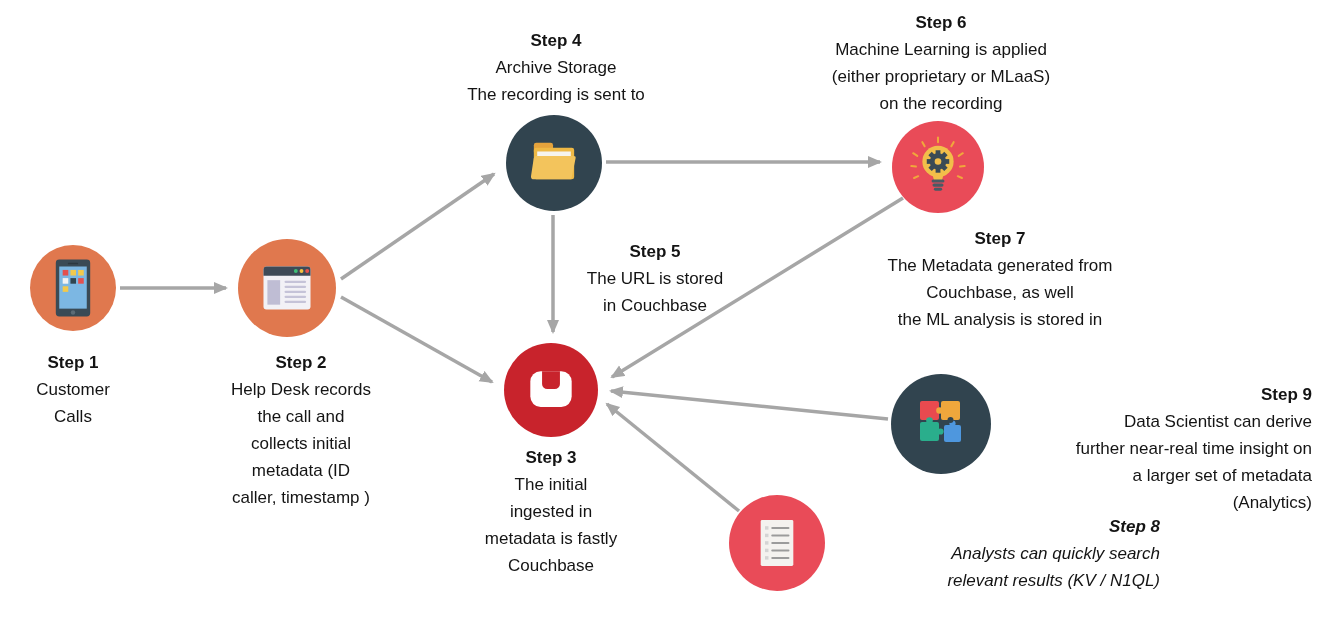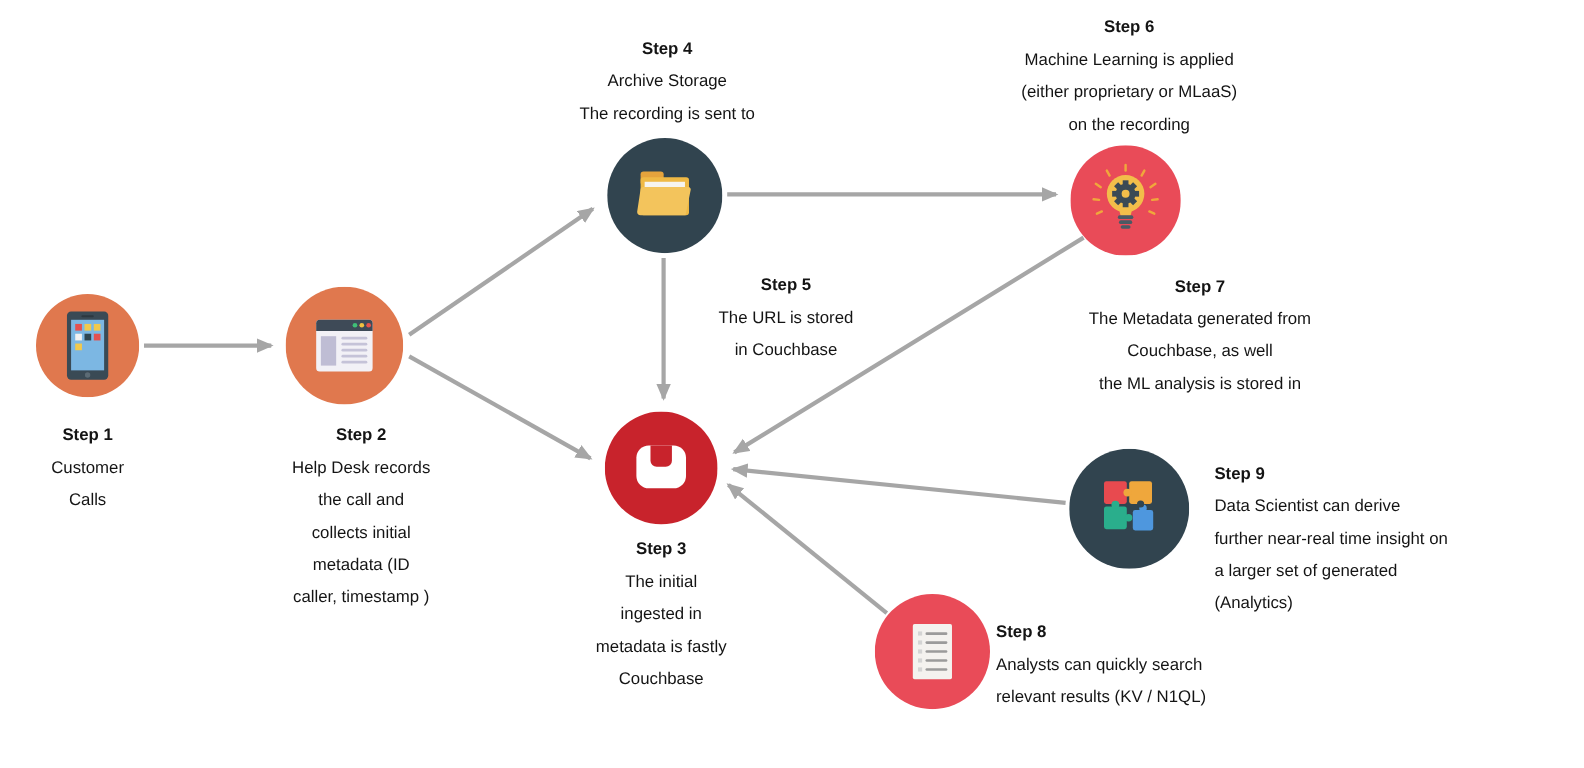--- a/index.html
+++ b/index.html
@@ -3,23 +3,23 @@
 <meta charset="utf-8">
 <style>
   html,body{margin:0;padding:0;background:#ffffff;}
   #canvas{
     position:relative;width:1320px;height:640px;background:#ffffff;overflow:hidden;
     font-family:"Liberation Sans", sans-serif;color:#141414;
   }
   #arrow-layer{position:absolute;left:0;top:0;width:1320px;height:640px;}
   .node{position:absolute;}
   .node svg{display:block;}
-  .label{position:absolute;font-size:14px;line-height:27px;}
+  .label{position:absolute;font-size:17px;line-height:27px;}
   .label.center{text-align:center;}
-  .label.left{text-align:left;}
+  .label.left{text-align:right;}
   .label .t{font-weight:700;}
 </style>
 </head>
 <body>
 
 <div id="canvas">
 
   <svg id="arrow-layer" viewBox="0 0 1320 640">
     <defs>
       <marker id="ah" markerUnits="userSpaceOnUse" markerWidth="16" markerHeight="14" refX="12" refY="6" orient="auto">
@@ -178,47 +178,47 @@
     <div>metadata is fastly</div>
     <div>Couchbase</div>
   </div>
 
   <div class="label center" style="left:426px;top:27px;width:260px;">
     <div class="t">Step 4</div>
     <div>Archive Storage</div>
     <div>The recording is sent to</div>
   </div>
 
-  <div class="label center" style="left:555px;top:224px;width:200px;">
+  <div class="label center" style="left:555px;top:238px;width:200px;">
     <div class="t">Step 5</div>
     <div>The URL is stored</div>
     <div>in Couchbase</div>
   </div>
 
   <div class="label center" style="left:791px;top:9px;width:300px;">
     <div class="t">Step 6</div>
     <div>Machine Learning is applied</div>
     <div>(either proprietary or MLaaS)</div>
     <div>on the recording</div>
   </div>
 
   <div class="label center" style="left:850px;top:225px;width:300px;">
     <div class="t">Step 7</div>
     <div>The Metadata generated from</div>
     <div>Couchbase, as well</div>
     <div>the ML analysis is stored in</div>
   </div>
 
-  <div class="label left" style="left:830px;top:513px;width:330px;">
+  <div class="label left" style="left:830px;top:513px;width:330px;font-style:italic;">
     <div class="t">Step 8</div>
     <div>Analysts can quickly search</div>
     <div>relevant results (KV / N1QL)</div>
   </div>
 
   <div class="label left" style="left:1012px;top:381px;width:300px;">
     <div class="t">Step 9</div>
     <div>Data Scientist can derive</div>
     <div>further near-real time insight on</div>
-    <div>a larger set of generated</div>
+    <div>a larger set of metadata</div>
     <div>(Analytics)</div>
   </div>
 
 </div>
 
 </body></html>

